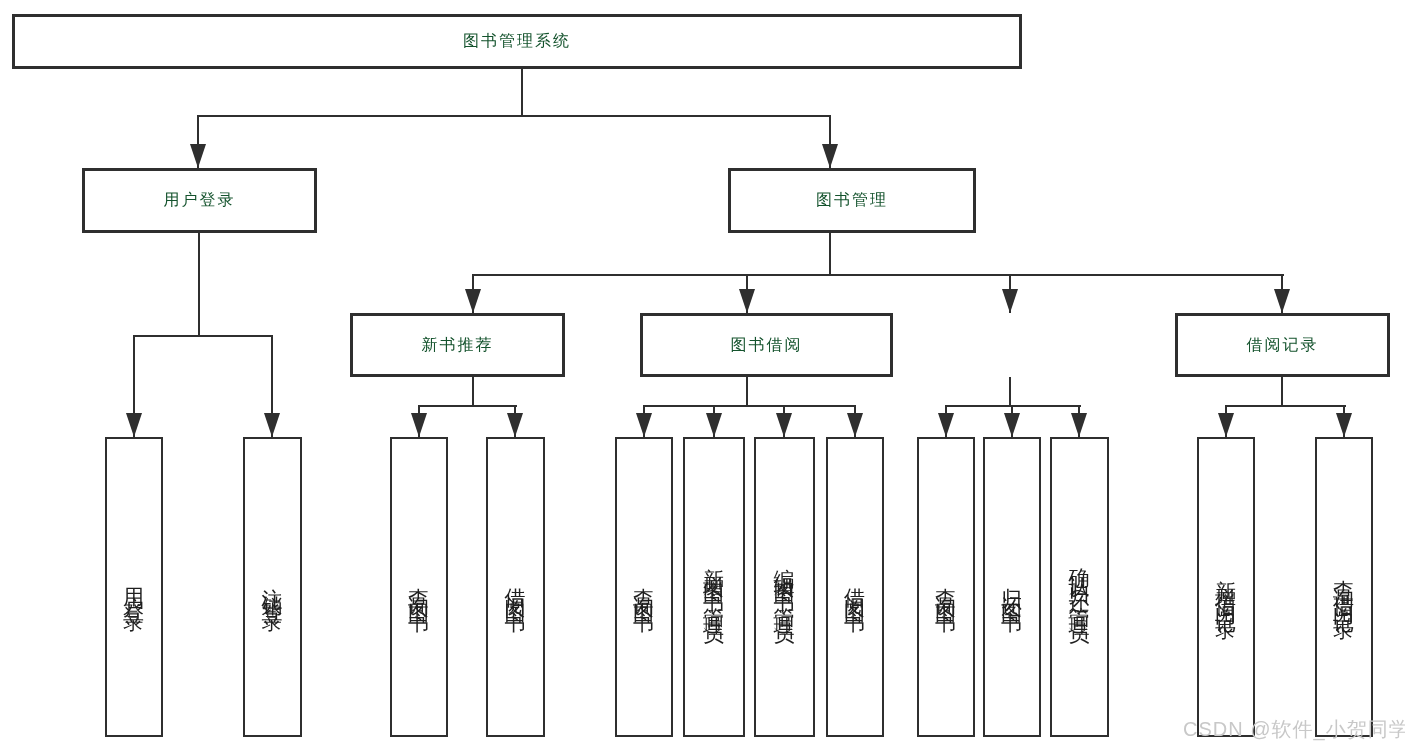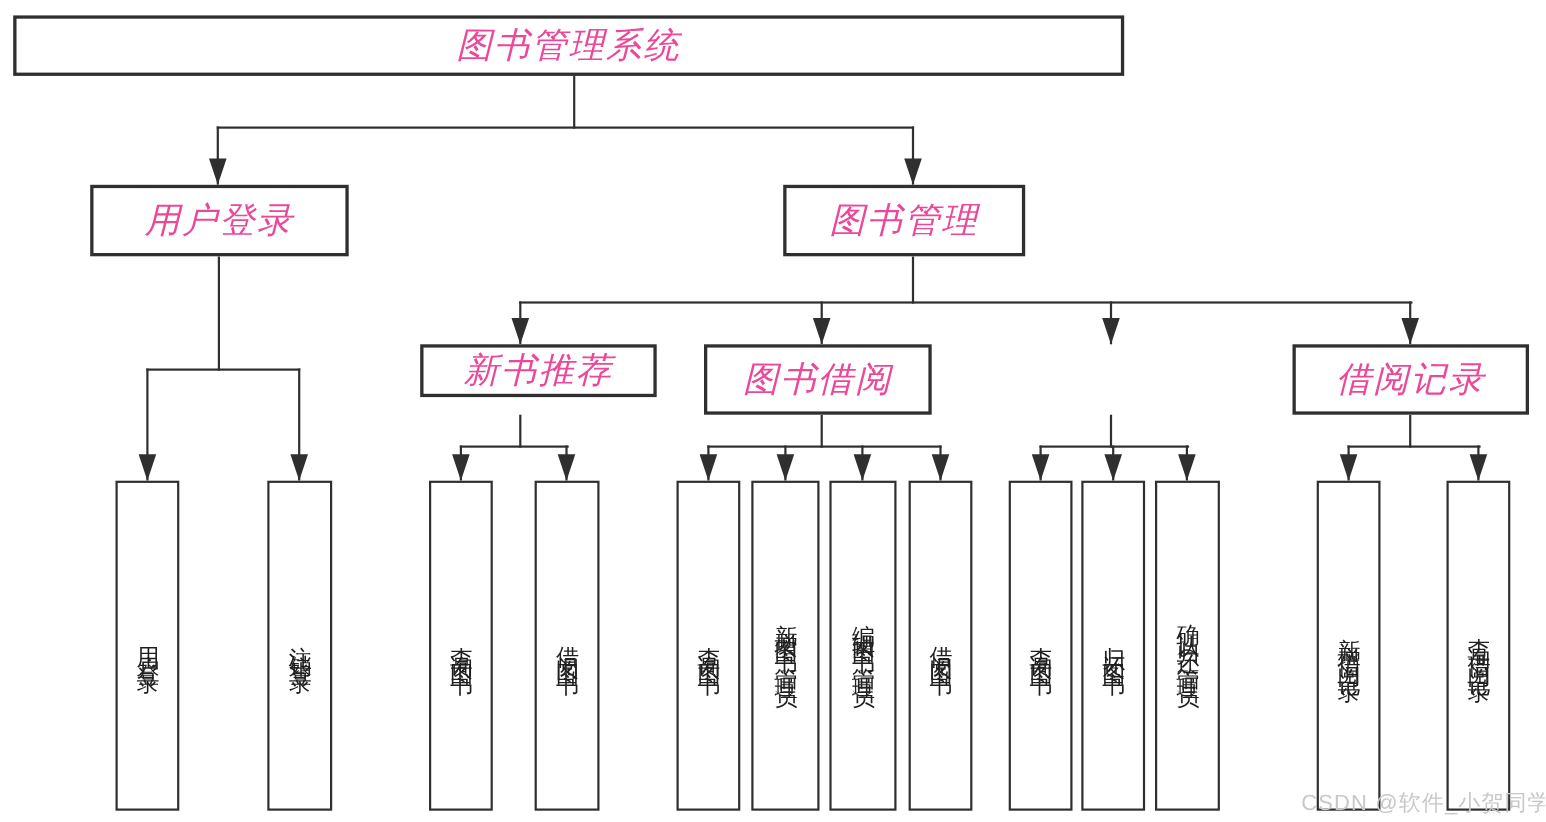--- a/index.html
+++ b/index.html
@@ -13,25 +13,24 @@
   .box{
     position:absolute;
     box-sizing:border-box;
     background:#ffffff;
     border:3px solid #2f2f2f;
     display:flex;align-items:center;justify-content:center;
     color:#1f1f1f;
     z-index:2;
   }
   .box .label-h{
-    font-size:32px;
+    font-size:16px;
     letter-spacing:2px;
     white-space:nowrap;
-    color:#ec4899;
-    font-style:italic;
+    color:#14532d;
   }
   .box.leaf{border-width:2px;}
   .box.leaf .label-v{
     writing-mode:vertical-rl;
     text-orientation:mixed;
     font-size:21px;
     letter-spacing:8px;
     line-height:1;
     color:#1f1f1f;
   }
@@ -61,28 +60,28 @@
 
 <div class="canvas">
 
   <div class="box" style="left:12px;top:14px;width:1010px;height:55px;">
     <span class="label-h">图书管理系统</span>
   </div>
 
   <div class="box" style="left:82px;top:168px;width:235px;height:65px;">
     <span class="label-h">用户登录</span>
   </div>
-  <div class="box" style="left:712px;top:168px;width:220px;height:65px;">
+  <div class="box" style="left:728px;top:168px;width:248px;height:65px;">
     <span class="label-h">图书管理</span>
   </div>
 
-  <div class="box" style="left:382px;top:313px;width:215px;height:48px;">
+  <div class="box" style="left:350px;top:313px;width:215px;height:64px;">
     <span class="label-h">新书推荐</span>
   </div>
-  <div class="box" style="left:640px;top:313px;width:207px;height:64px;">
+  <div class="box" style="left:640px;top:313px;width:253px;height:64px;">
     <span class="label-h">图书借阅</span>
   </div>
   <div class="box" style="left:1175px;top:313px;width:215px;height:64px;">
     <span class="label-h">借阅记录</span>
   </div>
 
   <div class="box leaf" style="left:105px;top:437px;width:58px;height:300px;">
     <span class="label-v">用户登录</span>
   </div>
   <div class="box leaf" style="left:243px;top:437px;width:59px;height:300px;">

